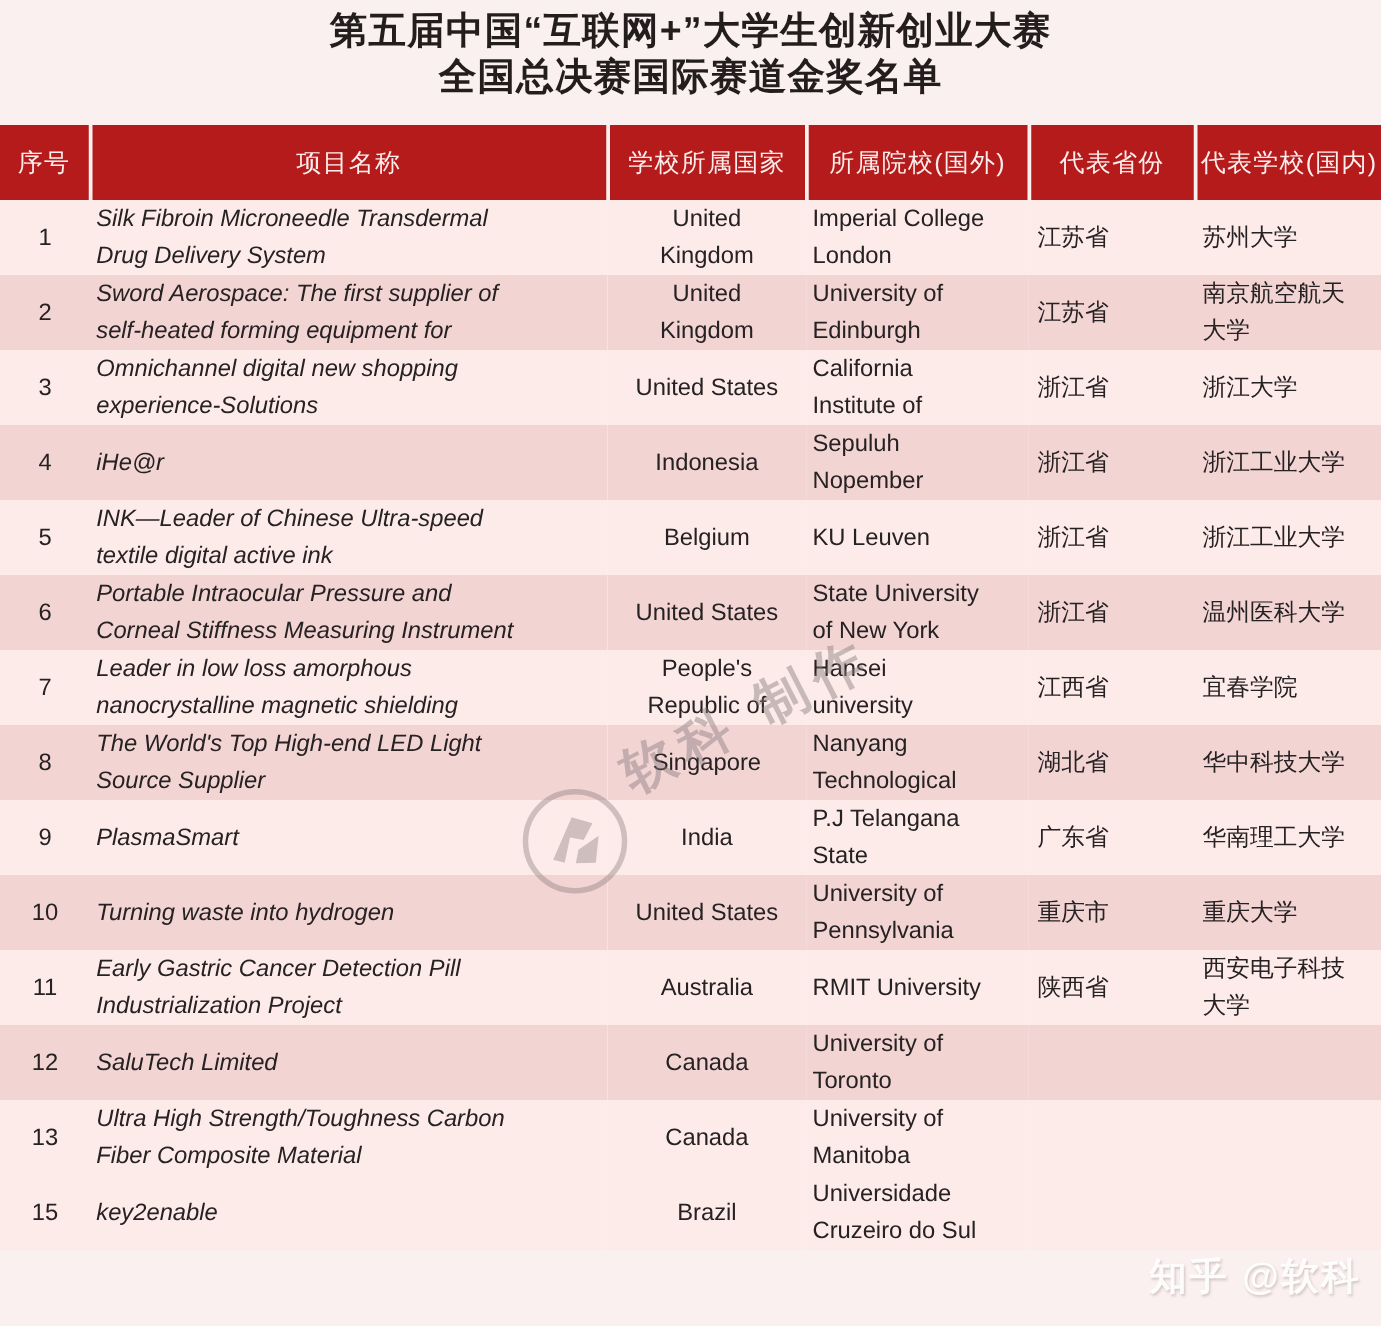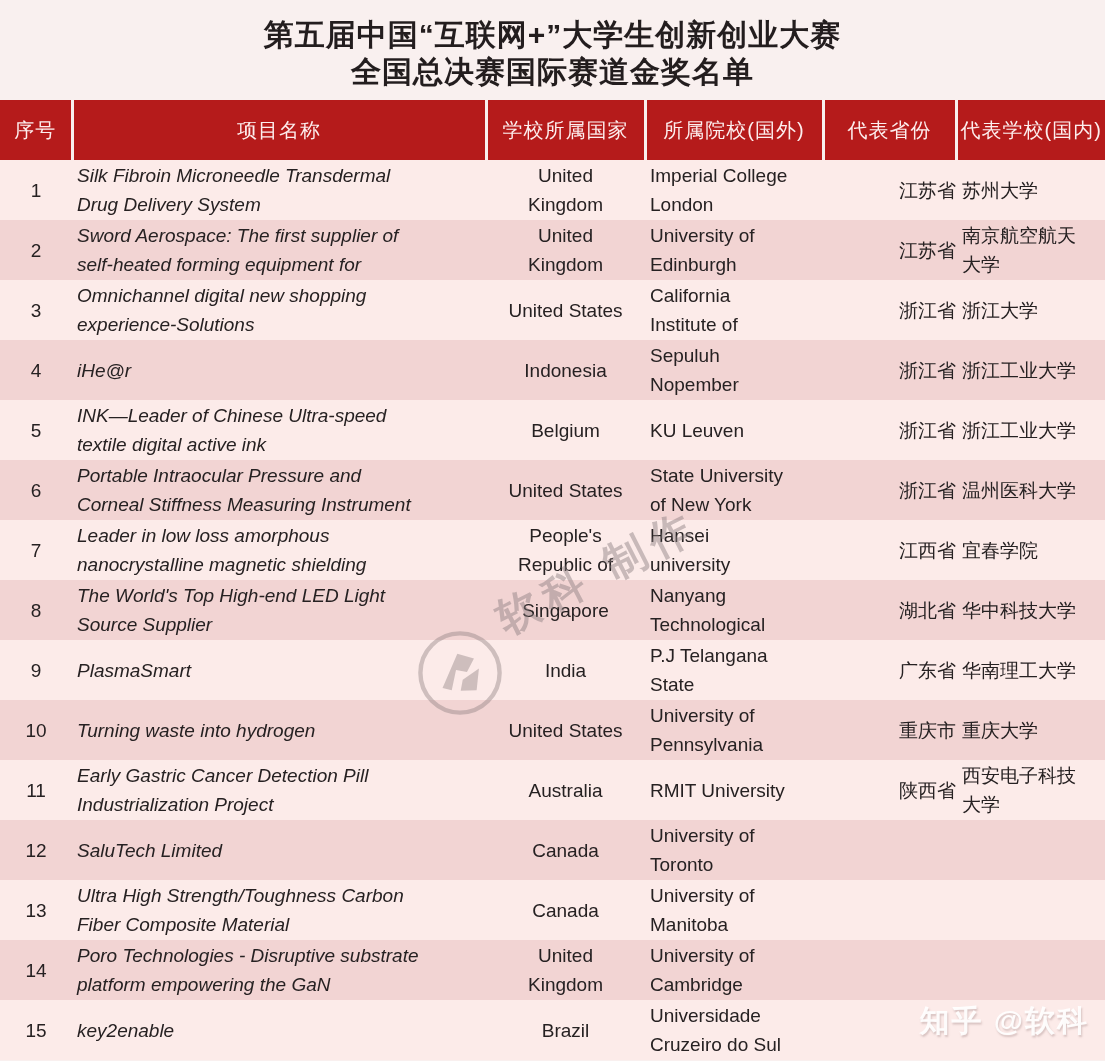--- a/index.html
+++ b/index.html
@@ -10,21 +10,21 @@
     --text_dark:#262122;
   }
   *{box-sizing:border-box;}
   html,body{margin:0;padding:0;}
   body{font-family:"Liberation Sans","DejaVu Sans",sans-serif;}
   .page{
     position:relative;width:1105px;height:1061px;overflow:hidden;
     background:var(--page_bg);color:var(--text_dark);
   }
   .title-block{
-    height:100px;display:flex;flex-direction:column;justify-content:center;
+    height:100px;display:flex;flex-direction:column;
     align-items:center;padding-top:6px;
   }
   .title-line{
     font-size:30px;font-weight:bold;line-height:37px;color:#231d1e;
     letter-spacing:1px;white-space:nowrap;
   }
   table.award{
     width:1105px;border-collapse:collapse;table-layout:fixed;
   }
   col.c-num{width:72px;}
@@ -42,21 +42,21 @@
   tbody tr.light{background:var(--row_light);}
   tbody tr.dark{background:var(--row_dark);}
   tbody td{
     font-size:19px;line-height:29px;vertical-align:middle;padding:0;
     color:var(--text_dark);white-space:pre-line;overflow:hidden;
   }
   td.cell-num{text-align:center;}
   td.cell-project{padding-left:5px;font-style:italic;}
   td.cell-country{text-align:center;}
   td.cell-institution{padding-left:5px;}
-  td.cell-province{padding-left:7px;text-align:right;}
+  td.cell-province{padding-left:7px;}
   td.cell-school{padding-left:6px;}
   
   .wm-logo{
     position:absolute;left:416px;top:629px;width:88px;height:88px;
     opacity:0.40;pointer-events:none;
   }
   .wm-text{
     position:absolute;left:500px;top:594px;width:280px;
     transform:rotate(-27deg);transform-origin:left center;
     font-size:42px;font-weight:bold;letter-spacing:8px;
@@ -222,31 +222,20 @@
         <tr class="light">
       <td class="cell-num">13</td>
       <td class="cell-project">Ultra High Strength/Toughness Carbon
 Fiber Composite Material</td>
       <td class="cell-country">Canada</td>
       <td class="cell-institution">University of
 Manitoba</td>
       <td class="cell-province"></td>
       <td class="cell-school"></td>
     </tr>
-        <tr class="dark">
-      <td class="cell-num">14</td>
-      <td class="cell-project">Poro Technologies - Disruptive substrate
-platform empowering the GaN</td>
-      <td class="cell-country">United
-Kingdom</td>
-      <td class="cell-institution">University of
-Cambridge</td>
-      <td class="cell-province"></td>
-      <td class="cell-school"></td>
-    </tr>
         <tr class="light">
       <td class="cell-num">15</td>
       <td class="cell-project">key2enable</td>
       <td class="cell-country">Brazil</td>
       <td class="cell-institution">Universidade
 Cruzeiro do Sul</td>
       <td class="cell-province"></td>
       <td class="cell-school"></td>
     </tr>
       </tbody>

